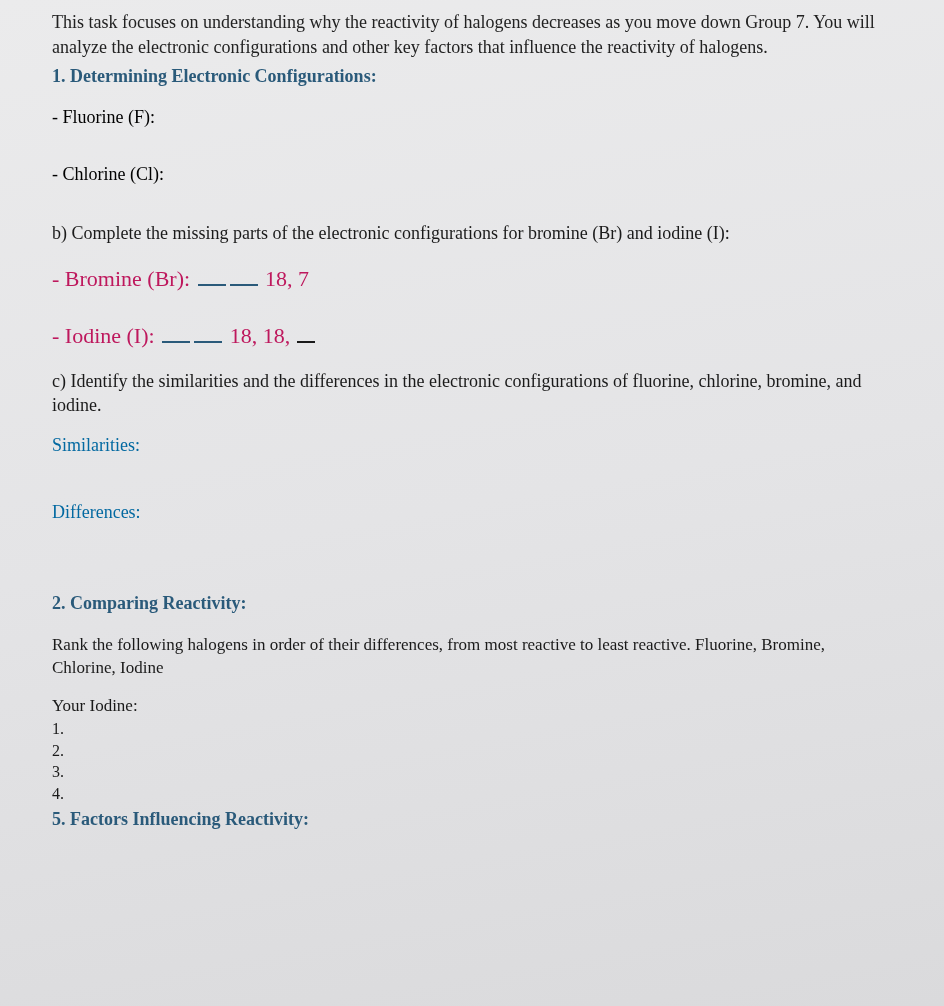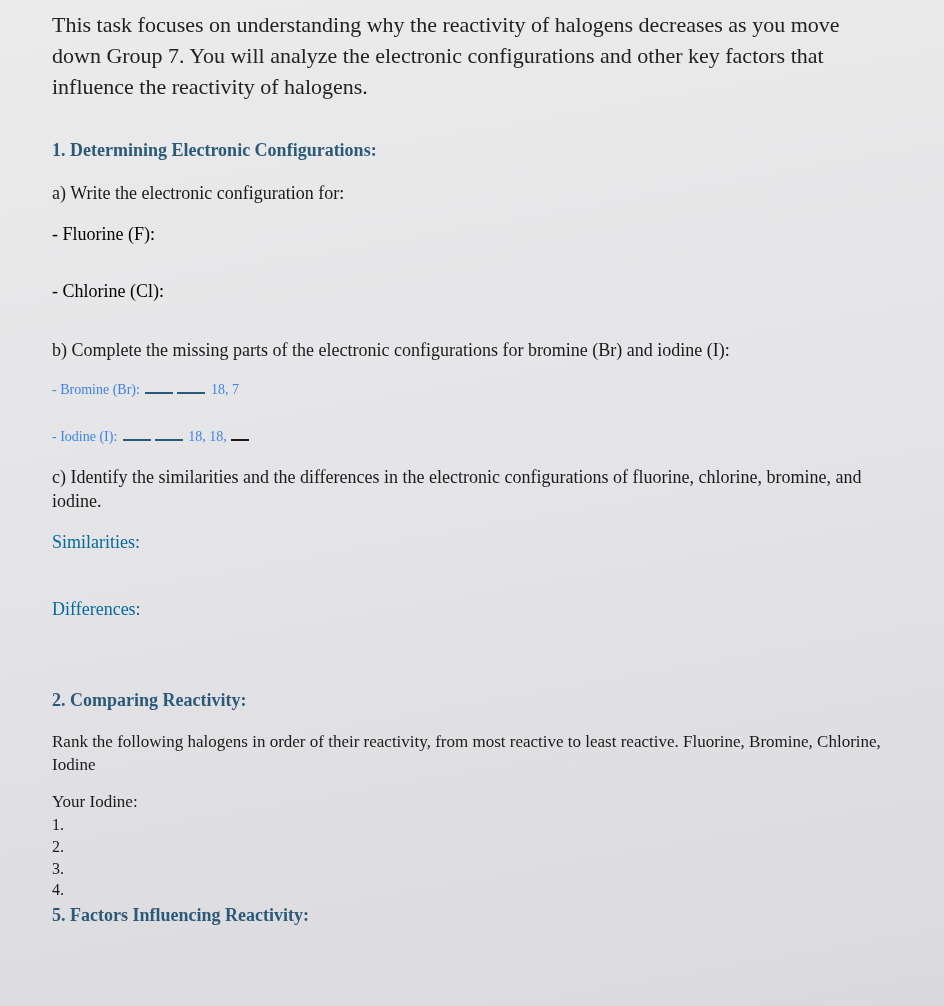--- a/index.html
+++ b/index.html
@@ -9,45 +9,45 @@
     background: linear-gradient(170deg, #ebebec 0%, #e4e4e6 50%, #dadadc 100%);
     font-family: Georgia, 'Times New Roman', serif;
     overflow: hidden;
     position: relative;
   }
   .page {
     padding: 10px 52px 0 52px;
     color: #1a1a1a;
   }
   .intro {
-    font-size: 22px;
+    font-size: 18px;
     line-height: 1.4;
     color: #222;
-    margin-bottom: 38px;
+    margin-bottom: 6px;
   }
   .section-heading {
     font-size: 18px;
     font-weight: bold;
     color: #2a5a7a;
     margin-bottom: 20px;
   }
   .sub-q {
     font-size: 18px;
     color: #1a1a1a;
     margin-bottom: 18px;
     line-height: 1.35;
   }
   .item-line {
     font-size: 18px;
     color: #000000;
     margin-bottom: 36px;
   }
   .item-line-tight {
-    font-size: 14px;
-    color: #3b82f6;
+    font-size: 22px;
+    color: #be185d;
     margin-bottom: 16px;
   }
   .blank {
     display: inline-block;
     border-bottom: 2px solid #2a5a7a;
     width: 28px;
     height: 1em;
     vertical-align: baseline;
     margin: 0 2px;
   }
@@ -84,21 +84,20 @@
 </style>
 </head>
 <body>
 
 <div class="page">
 
   <p class="intro">This task focuses on understanding why the reactivity of halogens decreases as you move down Group 7. You will analyze the electronic configurations and other key factors that influence the reactivity of halogens.</p>
 
   <p class="section-heading">1. Determining Electronic Configurations:</p>
 
-  <p class="sub-q">a) Write the electronic configuration for:</p>
 
   <p class="item-line">- Fluorine (F):</p>
 
   <p class="item-line">- Chlorine (Cl):</p>
 
   <p class="sub-q">b) Complete the missing parts of the electronic configurations for bromine (Br) and iodine (I):</p>
 
   <p class="item-line-tight">
     <span>- Bromine (Br): </span><span class="blank"></span><span class="blank"></span><span> 18, 7</span>
   </p>
@@ -108,21 +107,21 @@
   </p>
 
   <p class="sub-q">c) Identify the similarities and the differences in the electronic configurations of fluorine, chlorine, bromine, and iodine.</p>
 
   <p class="label-block">Similarities:</p>
 
   <p class="label-block" style="margin-bottom:70px;">Differences:</p>
 
   <p class="section-heading">2. Comparing Reactivity:</p>
 
-  <p class="rank-line">Rank the following halogens in order of their reactivity, from most reactive to least reactive. Fluorine, Bromine, Chlorine, Iodine</p>
+  <p class="rank-line">Rank the following halogens in order of their differences, from most reactive to least reactive. Fluorine, Bromine, Chlorine, Iodine</p>
 
   <p class="ans-label">Your Iodine:</p>
   <p class="num-item">1.</p>
   <p class="num-item">2.</p>
   <p class="num-item">3.</p>
   <p class="num-item">4.</p>
 
   <p class="section-heading" style="margin-top:4px;margin-bottom:0;">5. Factors Influencing Reactivity:</p>
 
 </div>

